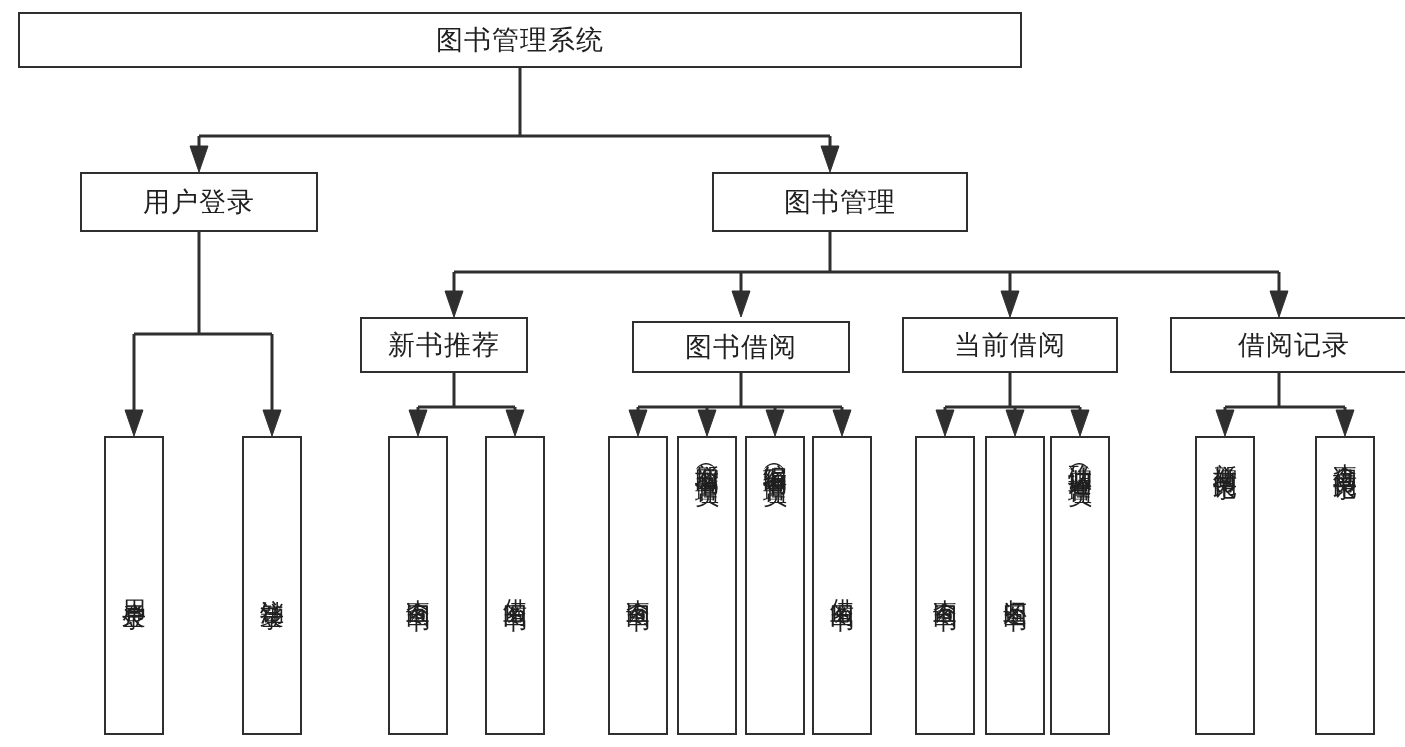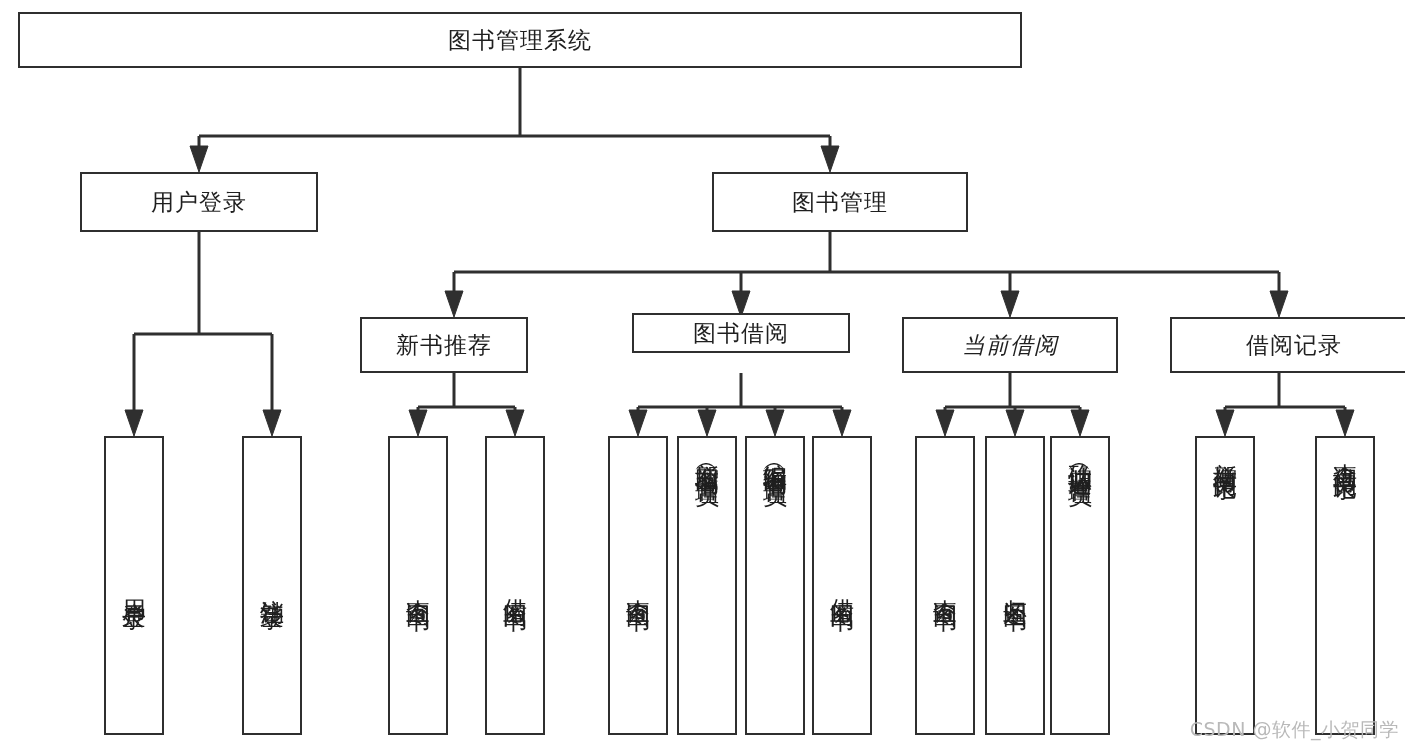--- a/index.html
+++ b/index.html
@@ -36,21 +36,21 @@
     justify-content: center;
     color: #1a1a1a;
   }
   .node-label {
     display: block;
     text-align: center;
     line-height: 1.08;
     color: #1f1f1f;
   }
   .horizontal .node-label {
-    font-size: 23px;
+    font-size: 27px;
     letter-spacing: 1px;
     text-align: right;
   }
   .vertical {
     align-items: flex-start;
     padding-top: 6px;
   }
   .vertical .node-label {
     writing-mode: vertical-rl;
     text-orientation: upright;
@@ -142,24 +142,24 @@
       </div>
       <div class="node-box horizontal" style="left: 80px; top: 172px; width: 238px; height: 60px;">
         <span class="node-label">用户登录</span>
       </div>
       <div class="node-box horizontal" style="left: 712px; top: 172px; width: 256px; height: 60px;">
         <span class="node-label">图书管理</span>
       </div>
       <div class="node-box horizontal" style="left: 360px; top: 317px; width: 168px; height: 56px;">
         <span class="node-label">新书推荐</span>
       </div>
-      <div class="node-box horizontal" style="left: 632px; top: 313px; width: 218px; height: 40px;">
+      <div class="node-box horizontal" style="left: 632px; top: 321px; width: 218px; height: 52px;">
         <span class="node-label">图书借阅</span>
       </div>
-      <div class="node-box horizontal" style="left: 902px; top: 317px; width: 216px; height: 56px; font-style: italic;">
+      <div class="node-box horizontal" style="left: 902px; top: 317px; width: 216px; height: 56px;">
         <span class="node-label">当前借阅</span>
       </div>
       <div class="node-box horizontal" style="left: 1170px; top: 317px; width: 248px; height: 56px;">
         <span class="node-label">借阅记录</span>
       </div>
       <div class="node-box vertical short-label" style="left: 104px; top: 436px; width: 60px; height: 299px;">
         <span class="node-label">用户登录</span>
       </div>
       <div class="node-box vertical short-label" style="left: 242px; top: 436px; width: 60px; height: 299px;">
         <span class="node-label">注销登录</span>
@@ -192,14 +192,13 @@
         <span class="node-label">确认归还（管理员）</span>
       </div>
       <div class="node-box vertical" style="left: 1195px; top: 436px; width: 60px; height: 299px;">
         <span class="node-label">新增借阅记录</span>
       </div>
       <div class="node-box vertical" style="left: 1315px; top: 436px; width: 60px; height: 299px;">
         <span class="node-label">查询借阅记录</span>
       </div>
     </div>
 
-  <div class="watermark">CSDN @软件_小贺同学</div>
 </div>
 
 </body></html>

